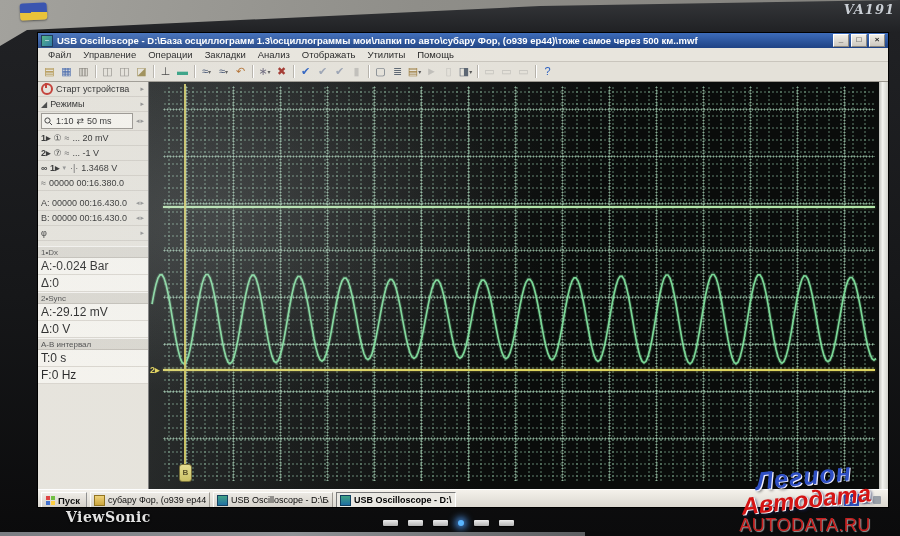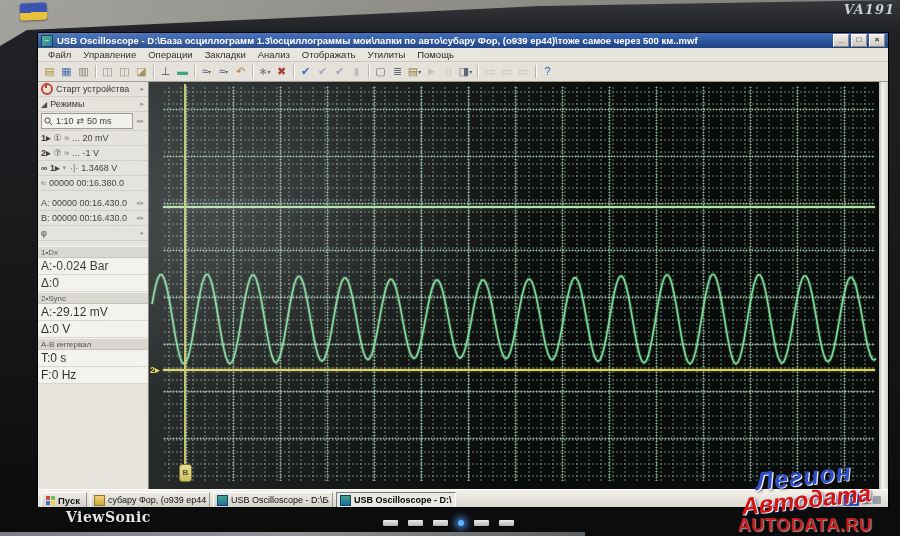--- a/index.html
+++ b/index.html
@@ -127,21 +127,21 @@
     text-align:center;line-height:12px;}
   .trayic{width:8px;height:8px;background:#9aa0a8;border-radius:1px;}
 
   
   .watermark{position:absolute;right:0;bottom:0;width:190px;text-align:center;z-index:10;}
   .wm-logo{transform:rotate(-6deg);}
   .wm1{font-size:25px;font-weight:bold;font-style:italic;color:#2e4fc4;letter-spacing:1px;
     line-height:.95;text-shadow:1px 1px 0 #eef,2px 2px 3px rgba(0,0,0,.55);}
   .wm2{font-size:24px;font-weight:bold;font-style:italic;color:#d41414;line-height:.95;
     text-shadow:1px 1px 0 #fff,2px 2px 3px rgba(20,30,90,.65);}
-  .wm3{font-size:18px;font-weight:bold;color:#c81e1e;letter-spacing:.5px;margin-top:3px;
+  .wm3{font-size:18px;font-weight:normal;color:#c81e1e;letter-spacing:.5px;margin-top:3px;
     text-shadow:1px 1px 1px rgba(255,255,255,.6),1px 2px 2px rgba(0,0,0,.4);}
 </style>
 </head>
 <body>
 
 <div class="sticker"></div>
 
 <div class="monitor">
   <div class="model">VA191</div>
 

